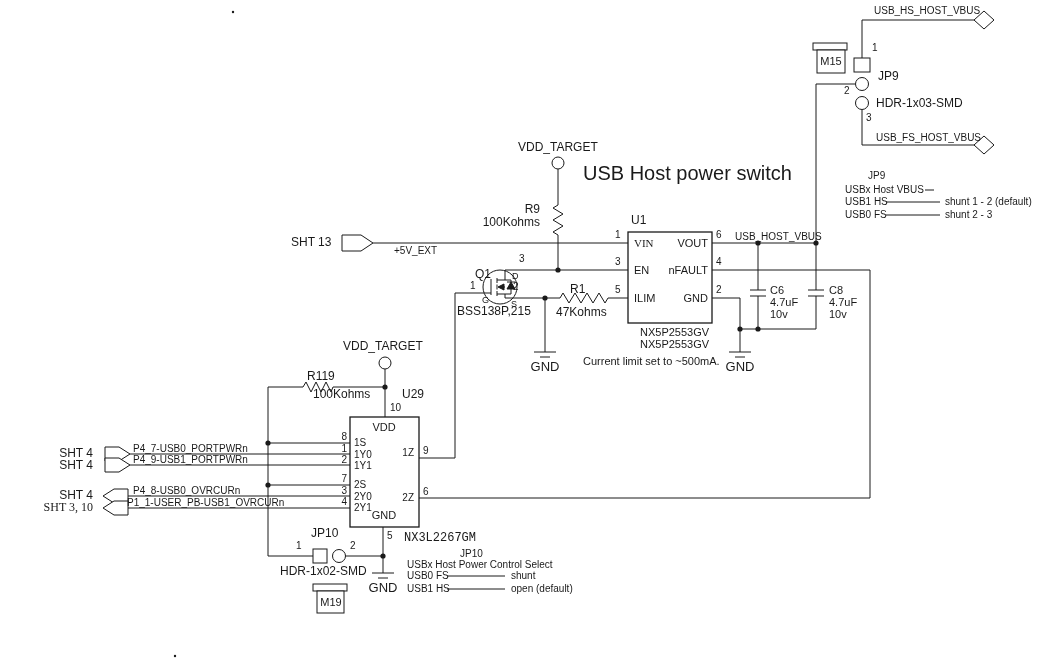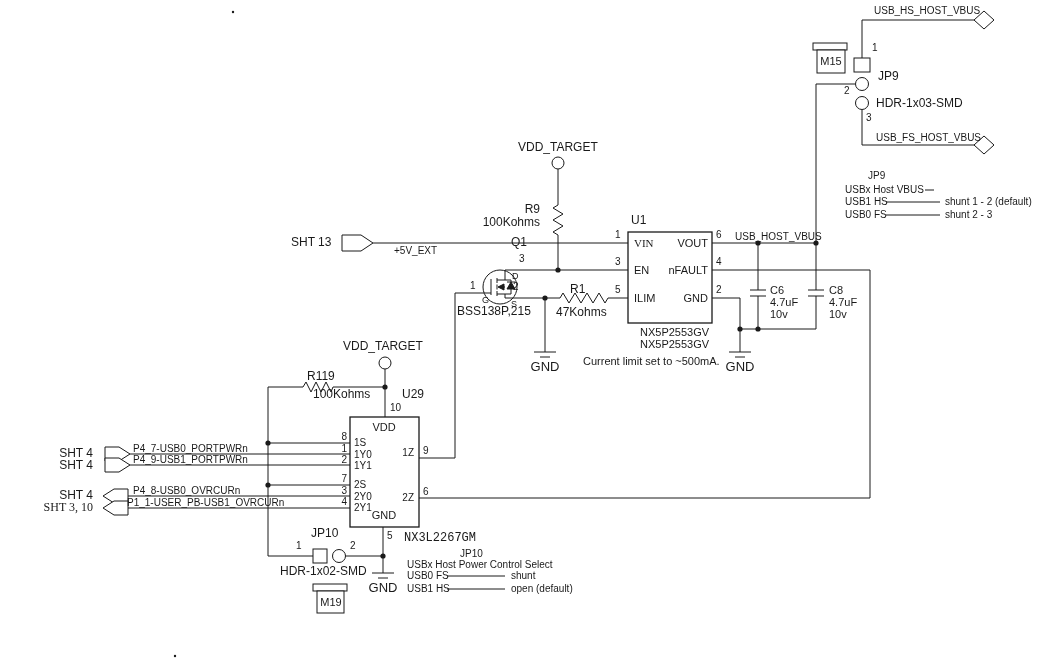--- a/index.html
+++ b/index.html
@@ -184,20 +184,21 @@
       <circle cx="758" cy="329" r="2.6"></circle>
       <circle cx="385" cy="387" r="2.6"></circle>
       <circle cx="268" cy="443" r="2.6"></circle>
       <circle cx="268" cy="485" r="2.6"></circle>
       <circle cx="383" cy="556" r="2.6"></circle>
       <circle cx="233" cy="12" r="1.2"></circle>
       <circle cx="175" cy="656" r="1.2"></circle>
     </g>
   </svg>
 
+  <div class="t title" style="left:583px;top:162px;">USB Host power switch</div>
 
   <div class="t s10" style="left:874px;top:5px;">USB_HS_HOST_VBUS</div>
   <div class="t s10" style="left:876px;top:132px;">USB_FS_HOST_VBUS</div>
   <div class="t s10" style="left:872px;top:42px;">1</div>
   <div class="t s12" style="left:878px;top:70px;">JP9</div>
   <div class="t s10" style="left:844px;top:85px;">2</div>
   <div class="t s12" style="left:876px;top:97px;">HDR-1x03-SMD</div>
   <div class="t s10" style="left:866px;top:112px;">3</div>
   <div class="t s11 ctr" style="left:831px;top:55px;">M15</div>
 
@@ -208,21 +209,21 @@
   <div class="t s10" style="left:845px;top:209px;">USB0 FS</div>
   <div class="t s10" style="left:945px;top:209px;">shunt 2 - 3</div>
 
   <div class="t s12" style="left:518px;top:141px;">VDD_TARGET</div>
   <div class="t s12" style="right:514px;top:203px;">R9</div>
   <div class="t s12" style="right:514px;top:216px;">100Kohms</div>
 
   <div class="t s12" style="left:291px;top:236px;">SHT  13</div>
   <div class="t s10" style="left:394px;top:245px;">+5V_EXT</div>
 
-  <div class="t s12" style="left:475px;top:236px;margin-left:36px;">Q1</div>
+  <div class="t s12" style="left:475px;top:268px;">Q1</div>
   <div class="t s12" style="left:457px;top:305px;">BSS138P,215</div>
   <div class="t s10" style="left:470px;top:280px;">1</div>
   <div class="t s9" style="left:482px;top:295px;">G</div>
   <div class="t s10" style="left:519px;top:253px;">3</div>
   <div class="t s9" style="left:512px;top:271px;">D</div>
   <div class="t s10" style="left:513px;top:281px;">2</div>
   <div class="t s9" style="left:511px;top:299px;">S</div>
 
   <div class="t s12" style="left:570px;top:283px;">R1</div>
   <div class="t s12" style="left:556px;top:306px;">47Kohms</div>

